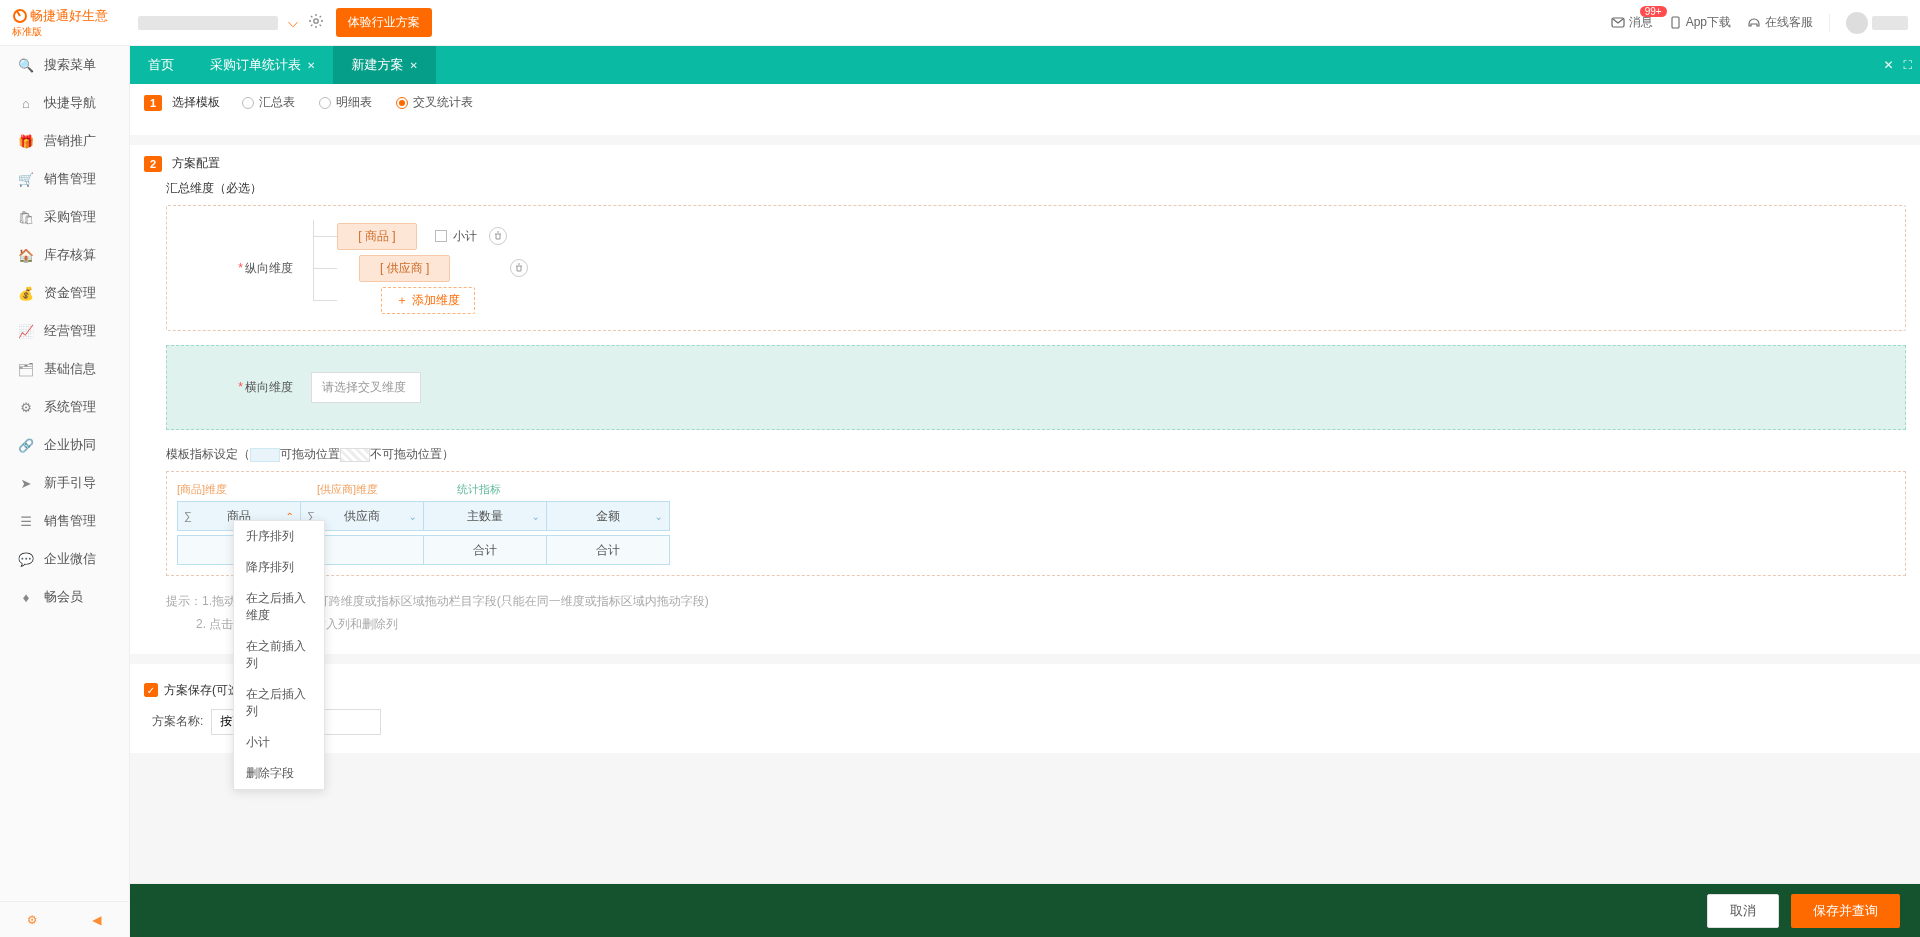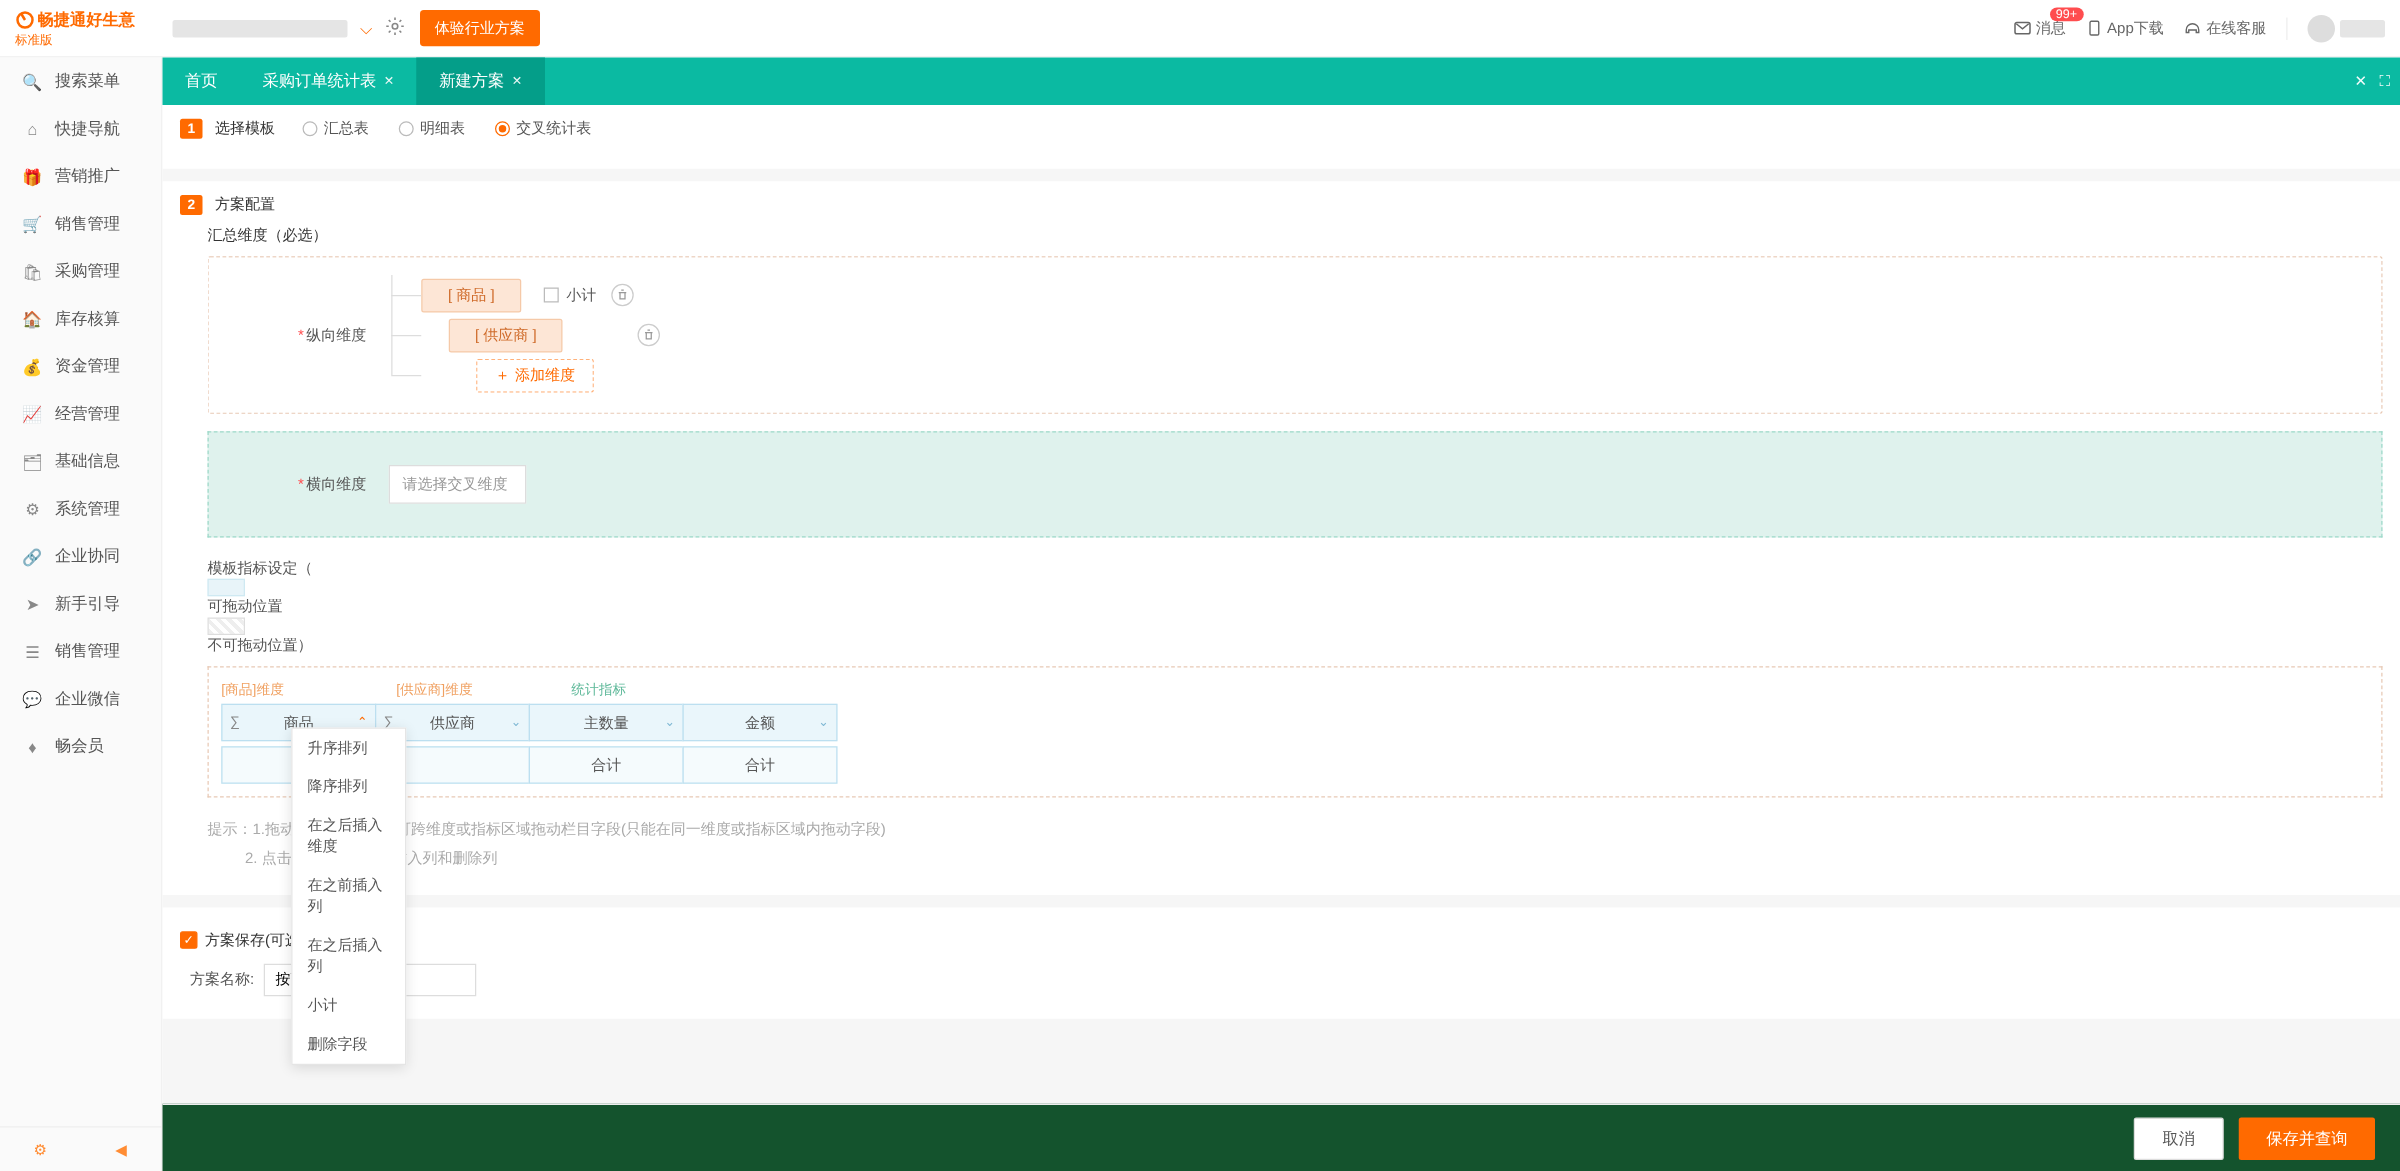--- a/index.html
+++ b/index.html
@@ -1,21 +1,21 @@
 <!DOCTYPE html>
 <html><head>
 <meta charset="utf-8">
 <style>
 * { margin: 0; padding: 0; box-sizing: border-box; }
 body { font-family: "Microsoft YaHei", Arial, sans-serif; font-size: 12px; color: #333; background: #fff; overflow: hidden; }
 
 
 .top-header { height: 46px; display: flex; align-items: center; padding: 0 12px; border-bottom: 1px solid #eee; }
 .logo-area { width: 118px; display: flex; flex-direction: column; align-items: flex-start; }
-.logo-text { color: #ff6a00; font-size: 13px; font-weight: bold; display: flex; align-items: center; }
+.logo-text { color: #ff6a00; font-size: 13px; font-weight: normal; display: flex; align-items: center; }
 .logo-text svg { margin-right: 2px; }
 .logo-sub { color: #ff6a00; font-size: 10px; }
 .company-select { display: flex; align-items: center; margin-left: 8px; color: #999; font-size: 13px; }
 .company-select .chev { color: #ff6a00; margin: 0 10px; }
 .gear { color: #666; margin-right: 12px; cursor: pointer; }
 .trial-btn { background: #ff6a00; color: #fff; border: none; padding: 6px 12px; border-radius: 3px; font-size: 12px; cursor: pointer; }
 .top-spacer { flex: 1; }
 .top-right { display: flex; align-items: center; gap: 16px; color: #666; }
 .top-right-item { display: flex; align-items: center; gap: 4px; cursor: pointer; font-size: 12px; position: relative; }
 .badge { position: absolute; top: -8px; right: -14px; background: #ff4d4f; color: #fff; font-size: 10px; padding: 0 5px; border-radius: 8px; }
@@ -70,21 +70,21 @@
 .dim-indent-1 { margin-left: 0; }
 .dim-indent-2 { margin-left: 22px; }
 .chk { width: 12px; height: 12px; border: 1px solid #bbb; display: inline-block; margin-left: 18px; cursor: pointer; }
 .sub-label { margin-left: 6px; color: #555; }
 .del-circ { width: 18px; height: 18px; border: 1px solid #ccc; border-radius: 50%; display: flex; align-items: center; justify-content: center; margin-left: 12px; cursor: pointer; color: #999; font-size: 11px; }
 .add-dim-btn { display: inline-flex; align-items: center; gap: 4px; border: 1px dashed #ffb17a; color: #ff6a00; padding: 4px 14px; cursor: pointer; font-size: 12px; border-radius: 2px; margin-left: 44px; }
 
 .horiz-box { background: #dff2ed; border: 1px dashed #9ed9c9; margin-left: 22px; margin-top: 14px; padding: 26px 16px; display: flex; align-items: center; }
 .horiz-input { background: #fff; border: 1px solid #ddd; padding: 6px 10px; color: #999; min-width: 110px; margin-left: 18px; }
 
-.legend-row { display: flex; gap: 0; margin: 16px 0 8px 22px; color: #555; flex-direction: column; }
+.legend-row { display: flex; align-items: center; gap: 0; margin: 16px 0 8px 22px; color: #555; }
 .legend-swatch { width: 30px; height: 14px; display: inline-block; }
 .legend-swatch.drag { background: #e8f4f9; border: 1px solid #cfe9f2; }
 .legend-swatch.nodrag { background: repeating-linear-gradient(45deg,#eee,#eee 3px,#fff 3px,#fff 6px); border: 1px solid #ddd; }
 
 .table-zone { margin-left: 22px; border: 1px dashed #e8c9b5; padding: 10px; }
 .col-labels { display: flex; font-size: 11px; }
 .col-labels span { width: 140px; }
 .cl-prod { color: #f0a060; }
 .cl-supp { color: #f0a060; }
 .cl-stat { color: #5fb99a; }

